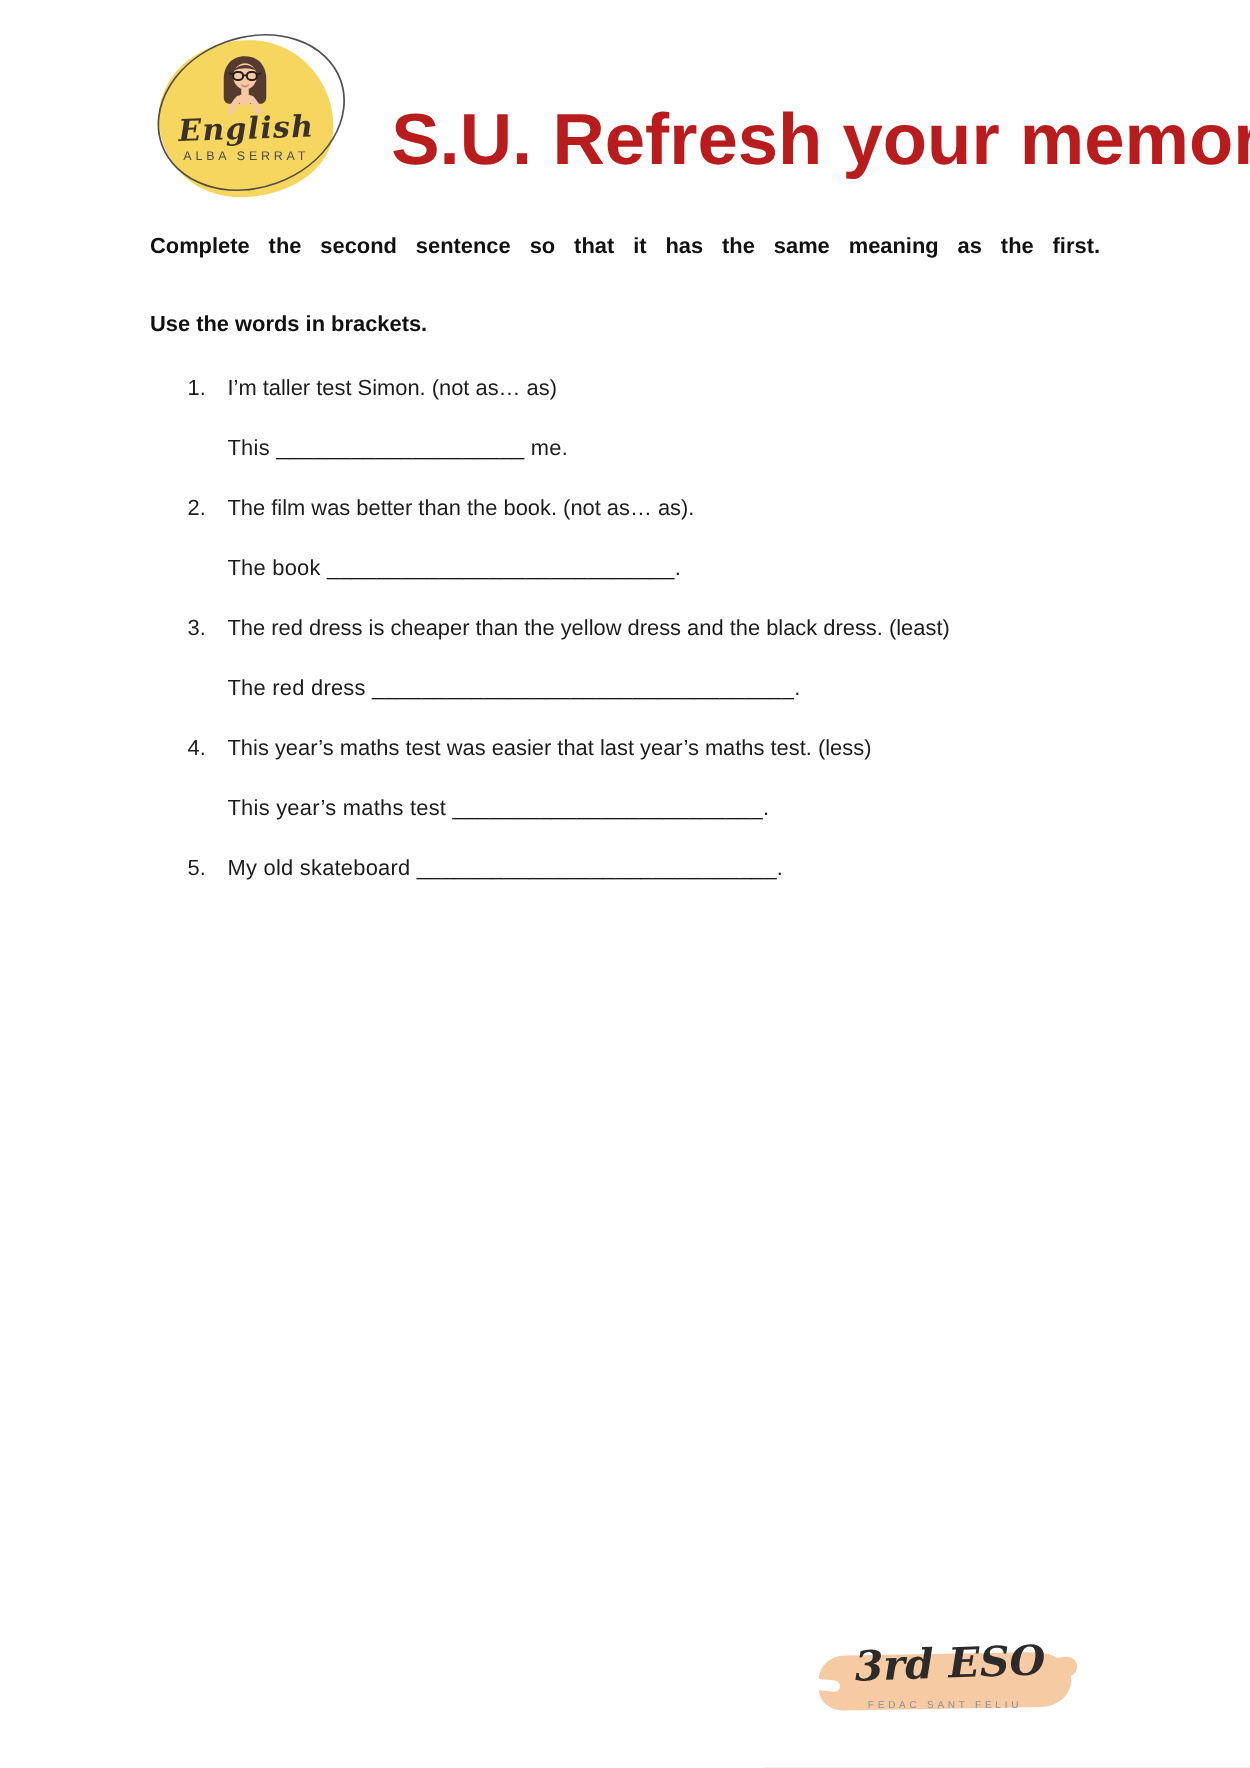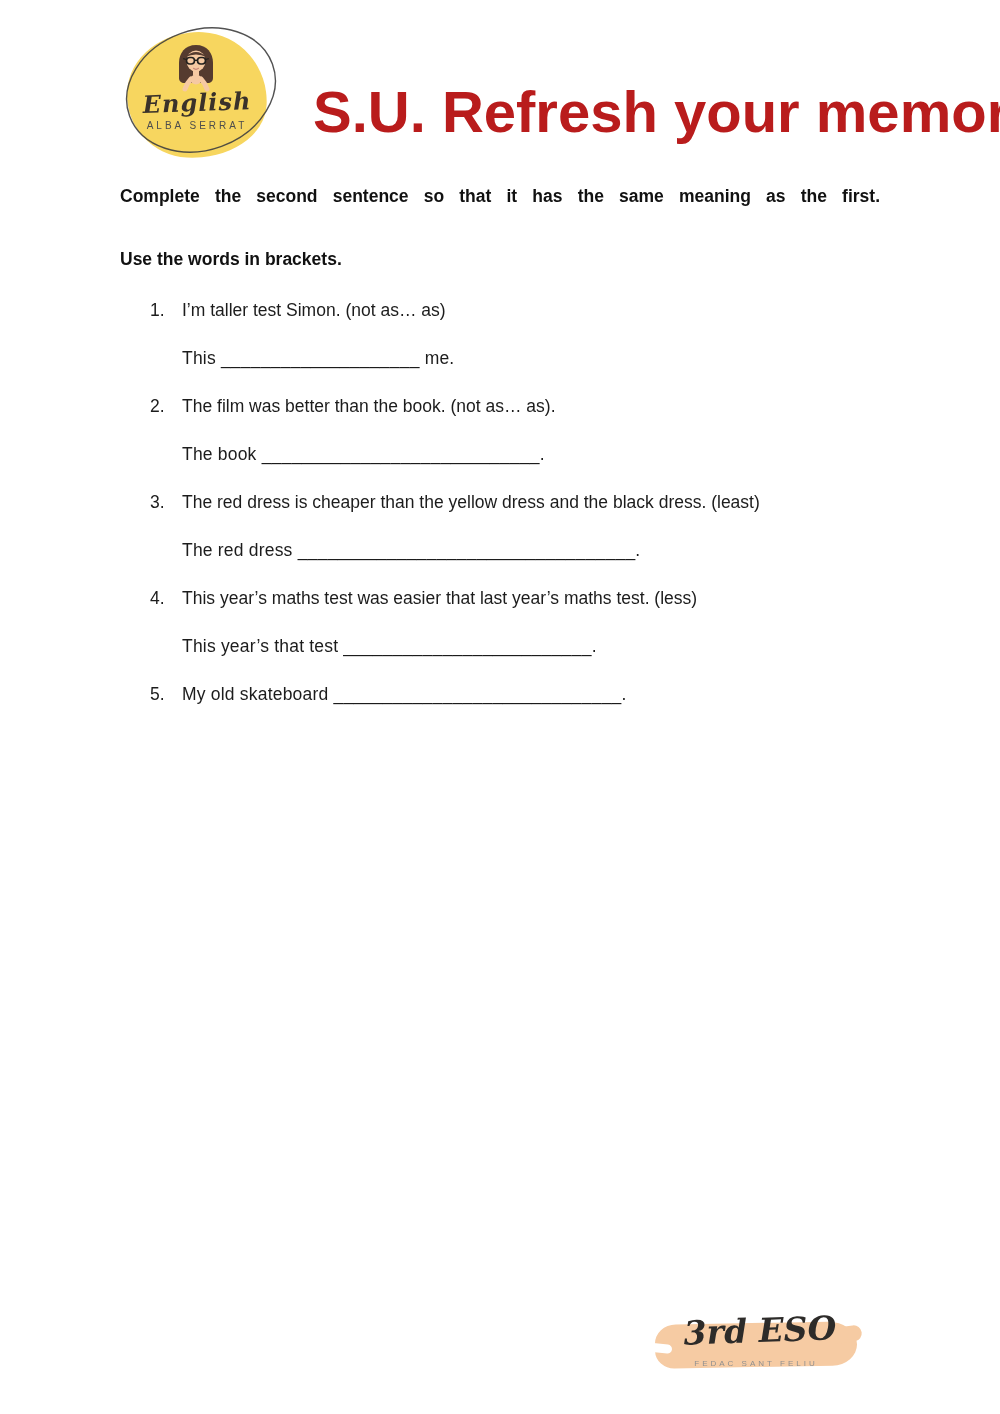--- a/index.html
+++ b/index.html
@@ -133,21 +133,21 @@
         <p class="answer">The book ____________________________.</p>
       </li>
       <li class="exercise">
         <span class="num">3.</span>
         <p class="prompt">The red dress is cheaper than the yellow dress and the black dress. (least)</p>
         <p class="answer">The red dress __________________________________.</p>
       </li>
       <li class="exercise">
         <span class="num">4.</span>
         <p class="prompt">This year’s maths test was easier that last year’s maths test. (less)</p>
-        <p class="answer">This year’s that test _________________________.</p>
+        <p class="answer">This year’s maths test _________________________.</p>
       </li>
       <li class="exercise">
         <span class="num">5.</span>
         <p class="answer">My old skateboard _____________________________.</p>
       </li>
     </ol>
   </main>
 
   <footer class="footer-logo">
     <div class="brush"></div>

